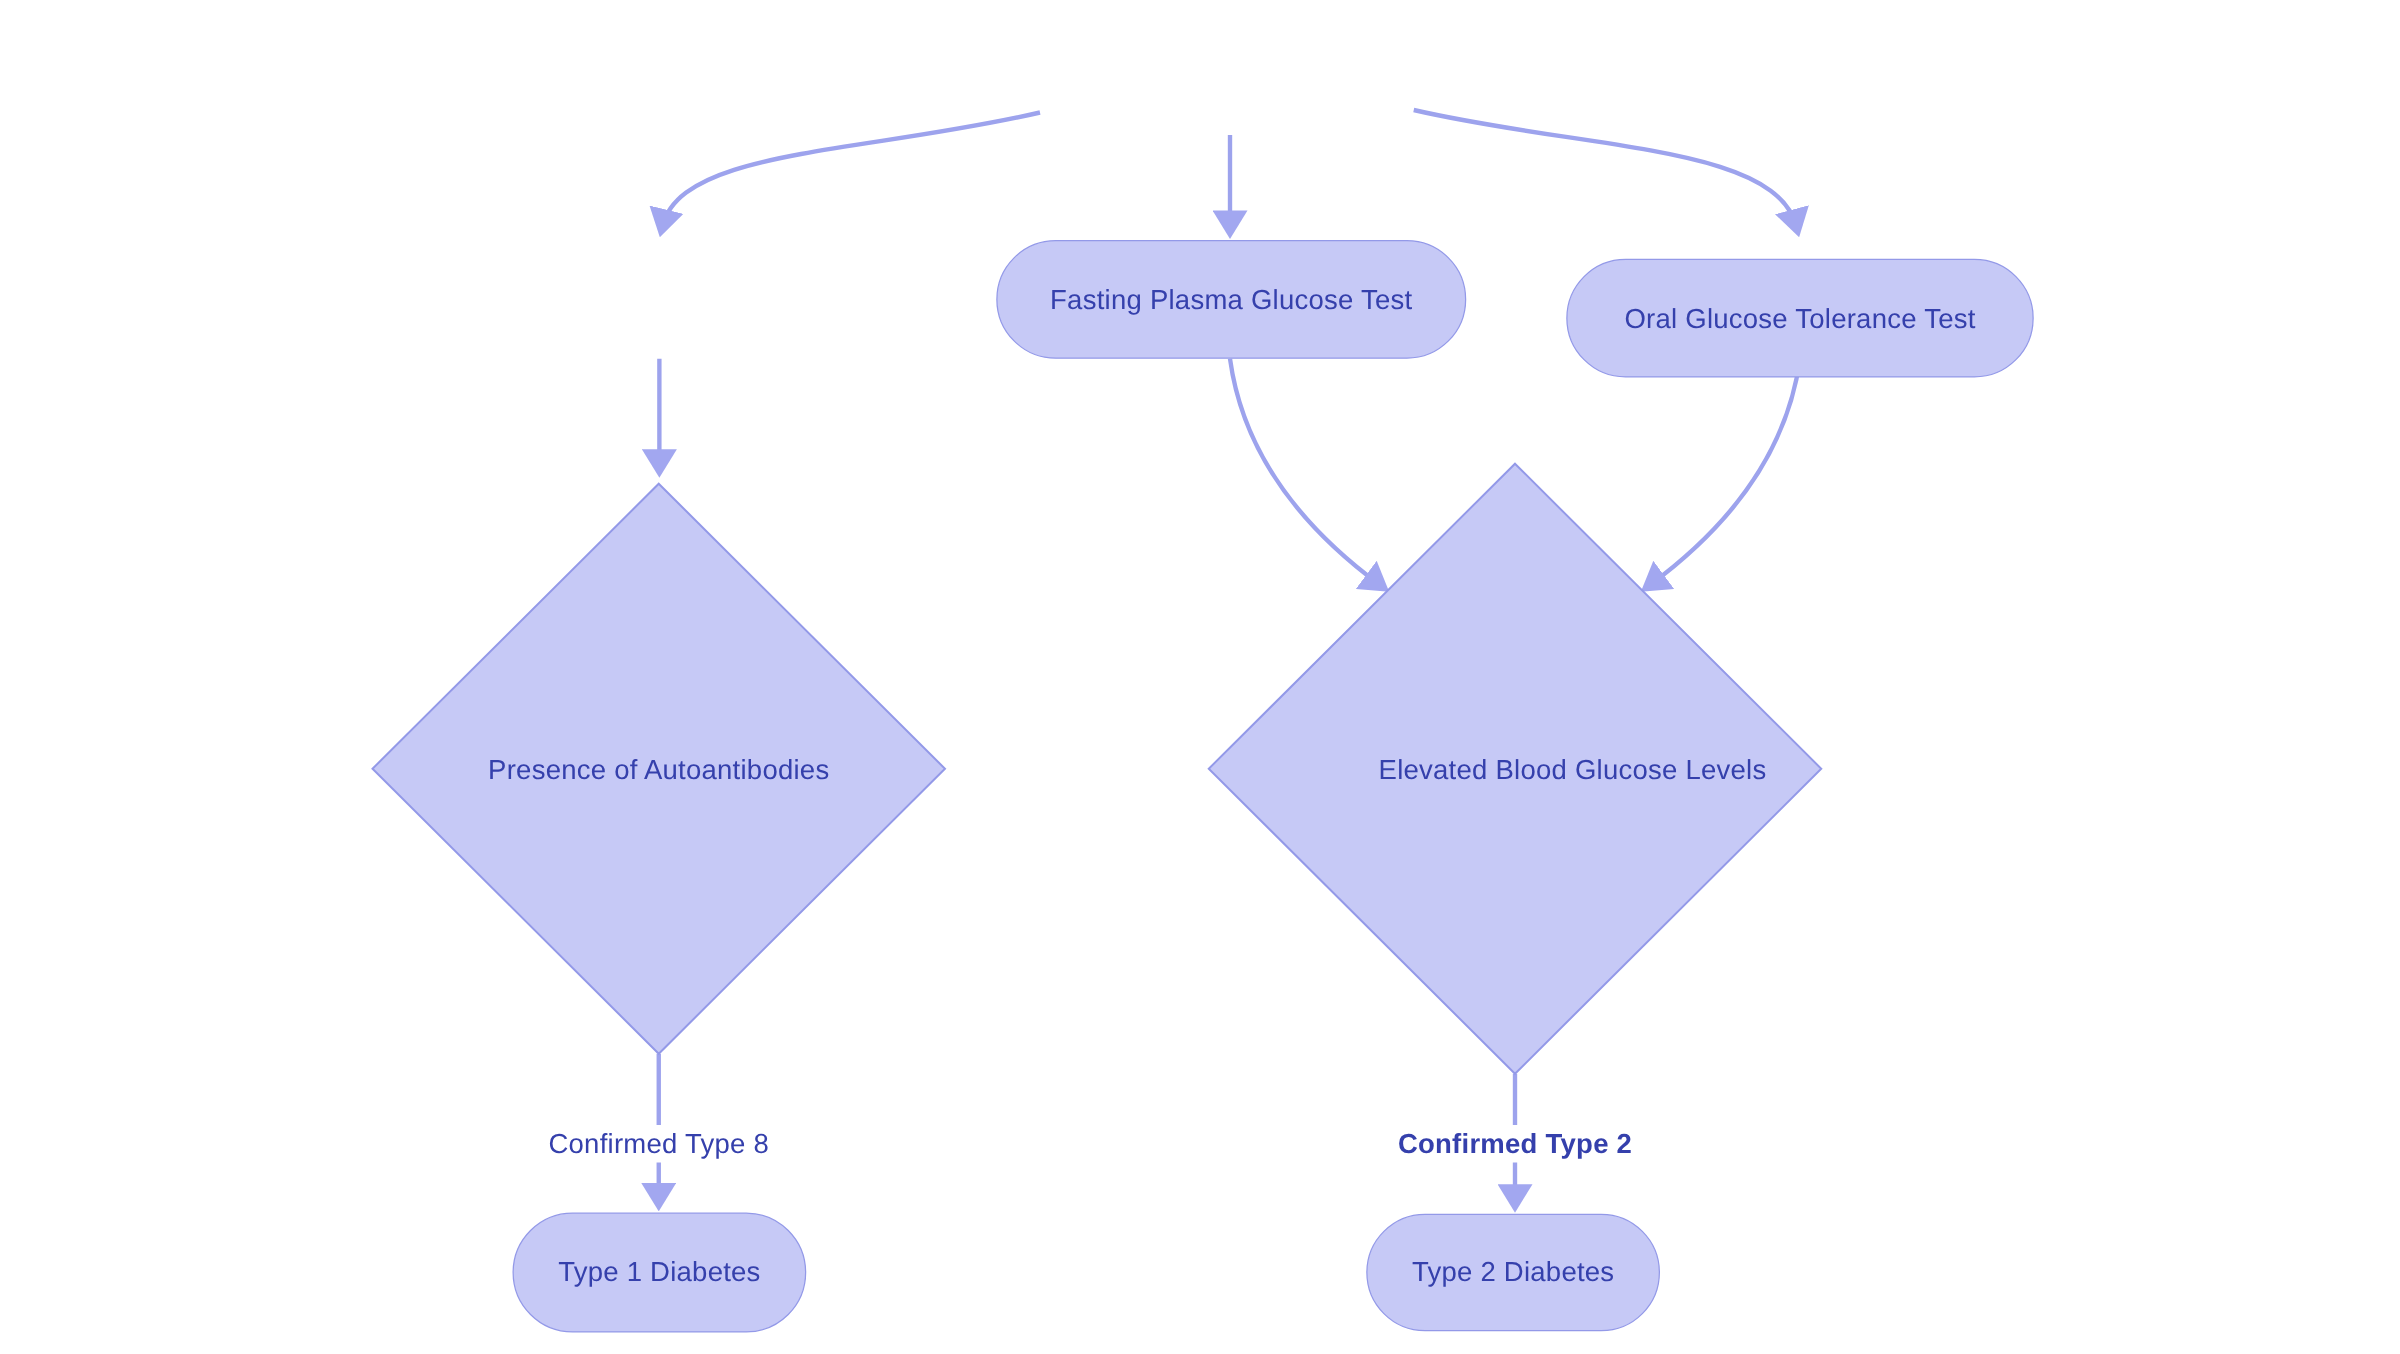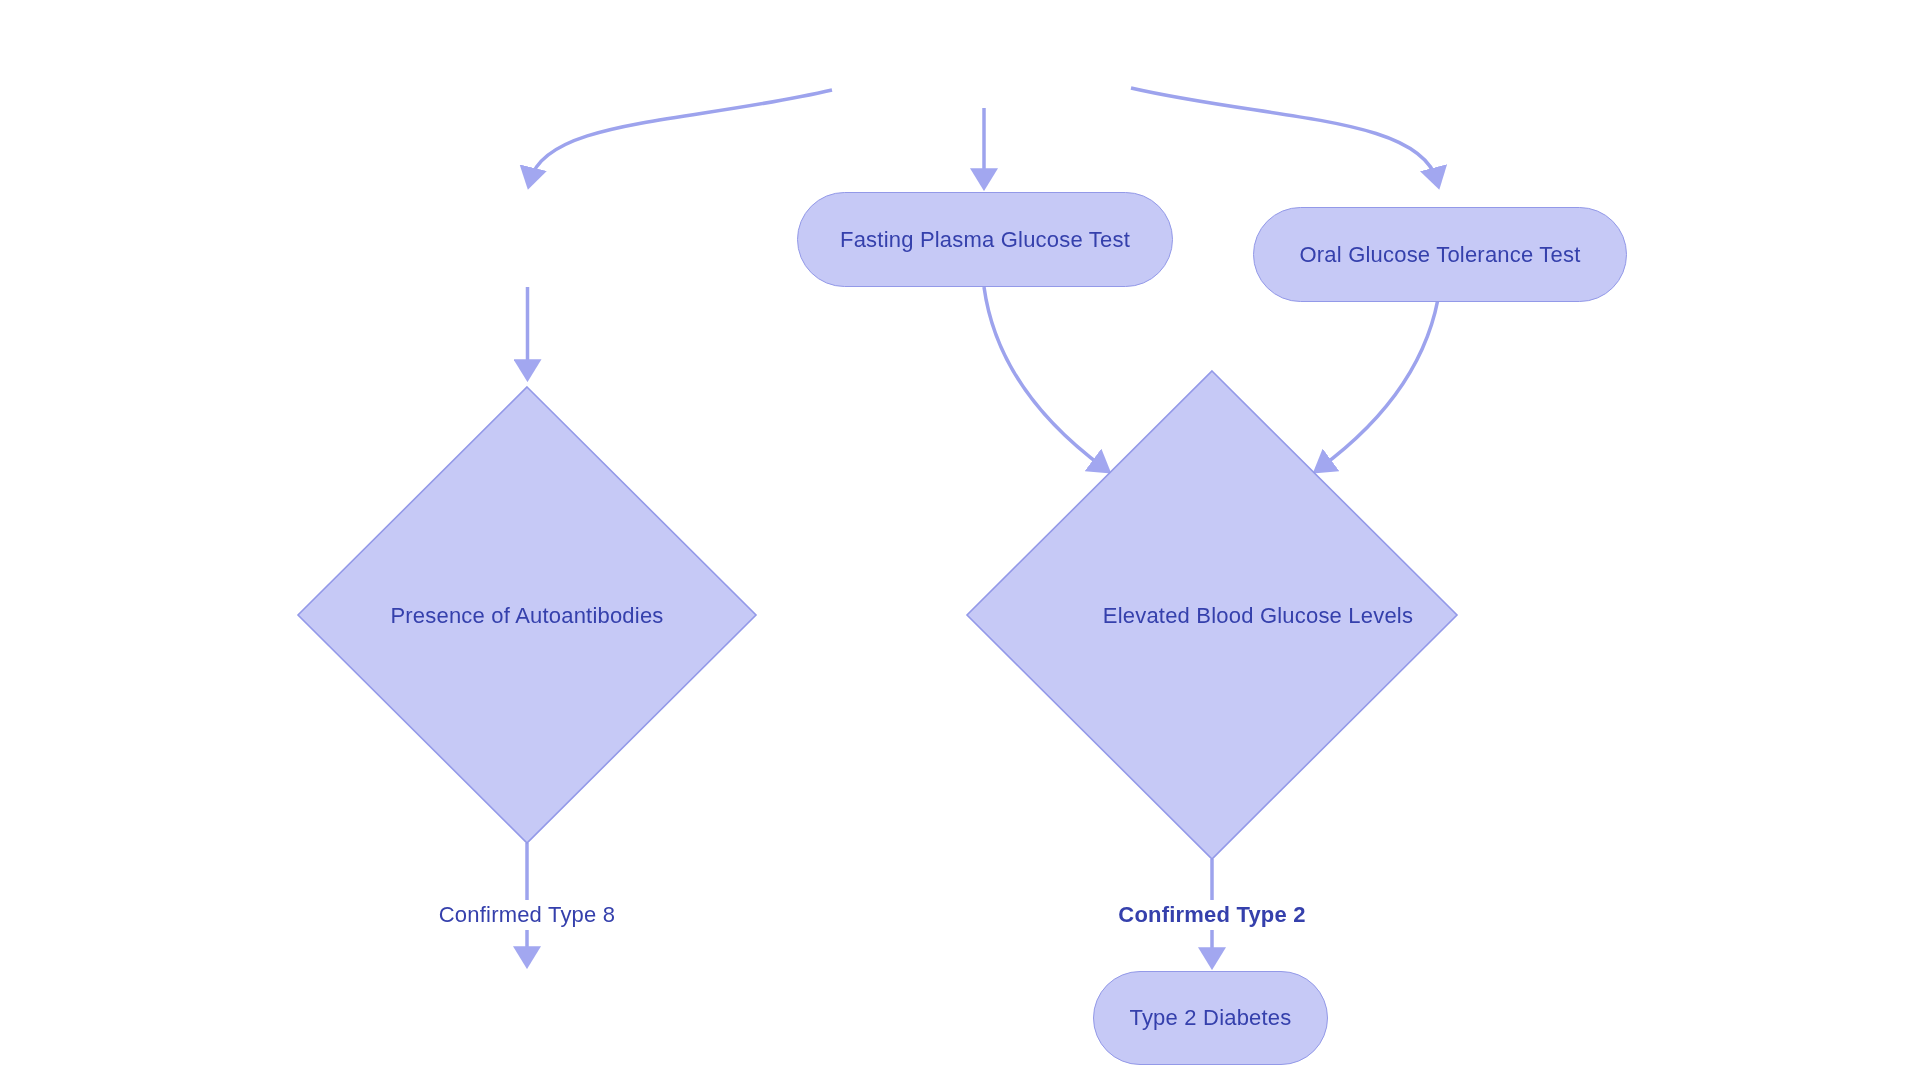--- a/index.html
+++ b/index.html
@@ -95,20 +95,21 @@
     <polygon class="diamond-shape" points="527,387 756,615 527,843 298,615"></polygon>
     <polygon class="diamond-shape" points="1212,371 1457,615 1212,859 967,615"></polygon>
   </svg>
 
 
 
   <div class="stadium" style="left:797px; top:192px; width:376px; height:95px;">Fasting Plasma Glucose Test</div>
 
   <div class="stadium" style="left:1253px; top:192px; width:374px; height:95px;margin-top:15px;">Oral Glucose Tolerance Test</div>
 
+  <div class="stadium" style="left:410px; top:970px; width:235px; height:96px;">Type 1 Diabetes</div>
 
   <div class="stadium" style="left:1093px; top:971px; width:235px; height:94px;">Type 2 Diabetes</div>
 
   <div class="diamond-label" style="left:527px; top:616px;">Presence of Autoantibodies</div>
 
   <div class="diamond-label" style="left:1212px; top:616px;margin-left:46px;">Elevated Blood Glucose Levels</div>
 
   <div class="edge-label" style="left:527px; top:915px;">Confirmed Type 8</div>
 
   <div class="edge-label" style="left:1212px; top:915px;font-weight:bold;">Confirmed Type 2</div>

